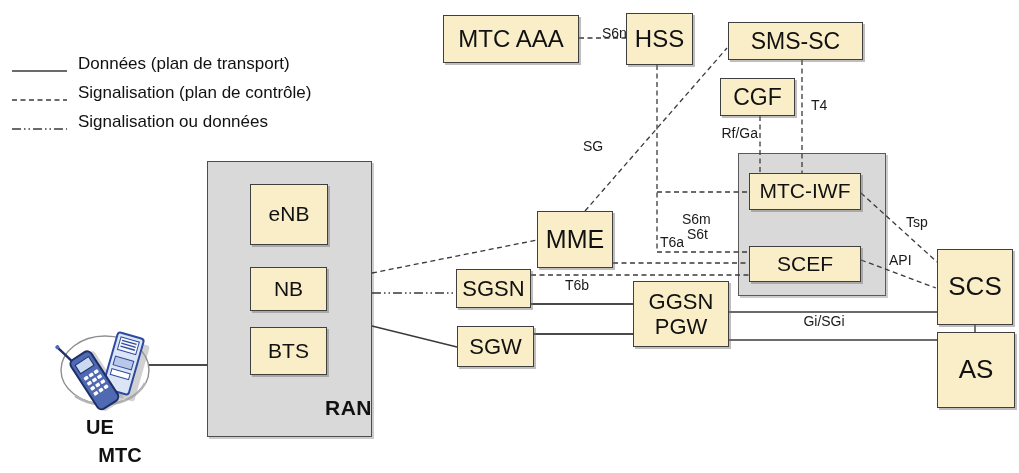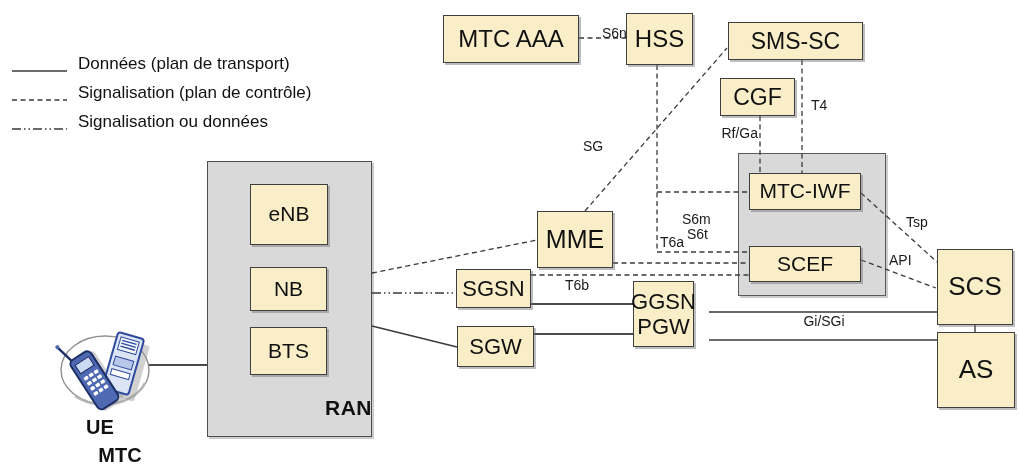--- a/index.html
+++ b/index.html
@@ -121,21 +121,21 @@
   </div>
   <div class="box serif-label" style="left:537px;top:211px;width:76px;height:57px;font-size:25px;">
     <span>MME</span>
   </div>
   <div class="box serif-label" style="left:456px;top:269px;width:75px;height:39px;font-size:22px;">
     <span>SGSN</span>
   </div>
   <div class="box serif-label" style="left:457px;top:326px;width:77px;height:41px;font-size:22px;">
     <span>SGW</span>
   </div>
-  <div class="box serif-label" style="left:633px;top:281px;width:61px;height:66px;font-size:22px;flex-direction:column;">
+  <div class="box serif-label" style="left:633px;top:281px;width:96px;height:66px;font-size:22px;flex-direction:column;">
     <span>GGSN</span>
     <span>PGW</span>
   </div>
   <div class="box serif-label" style="left:937px;top:249px;width:76px;height:76px;font-size:26px;">
     <span>SCS</span>
   </div>
   <div class="box serif-label" style="left:937px;top:332px;width:78px;height:76px;font-size:26px;">
     <span>AS</span>
   </div>
 

